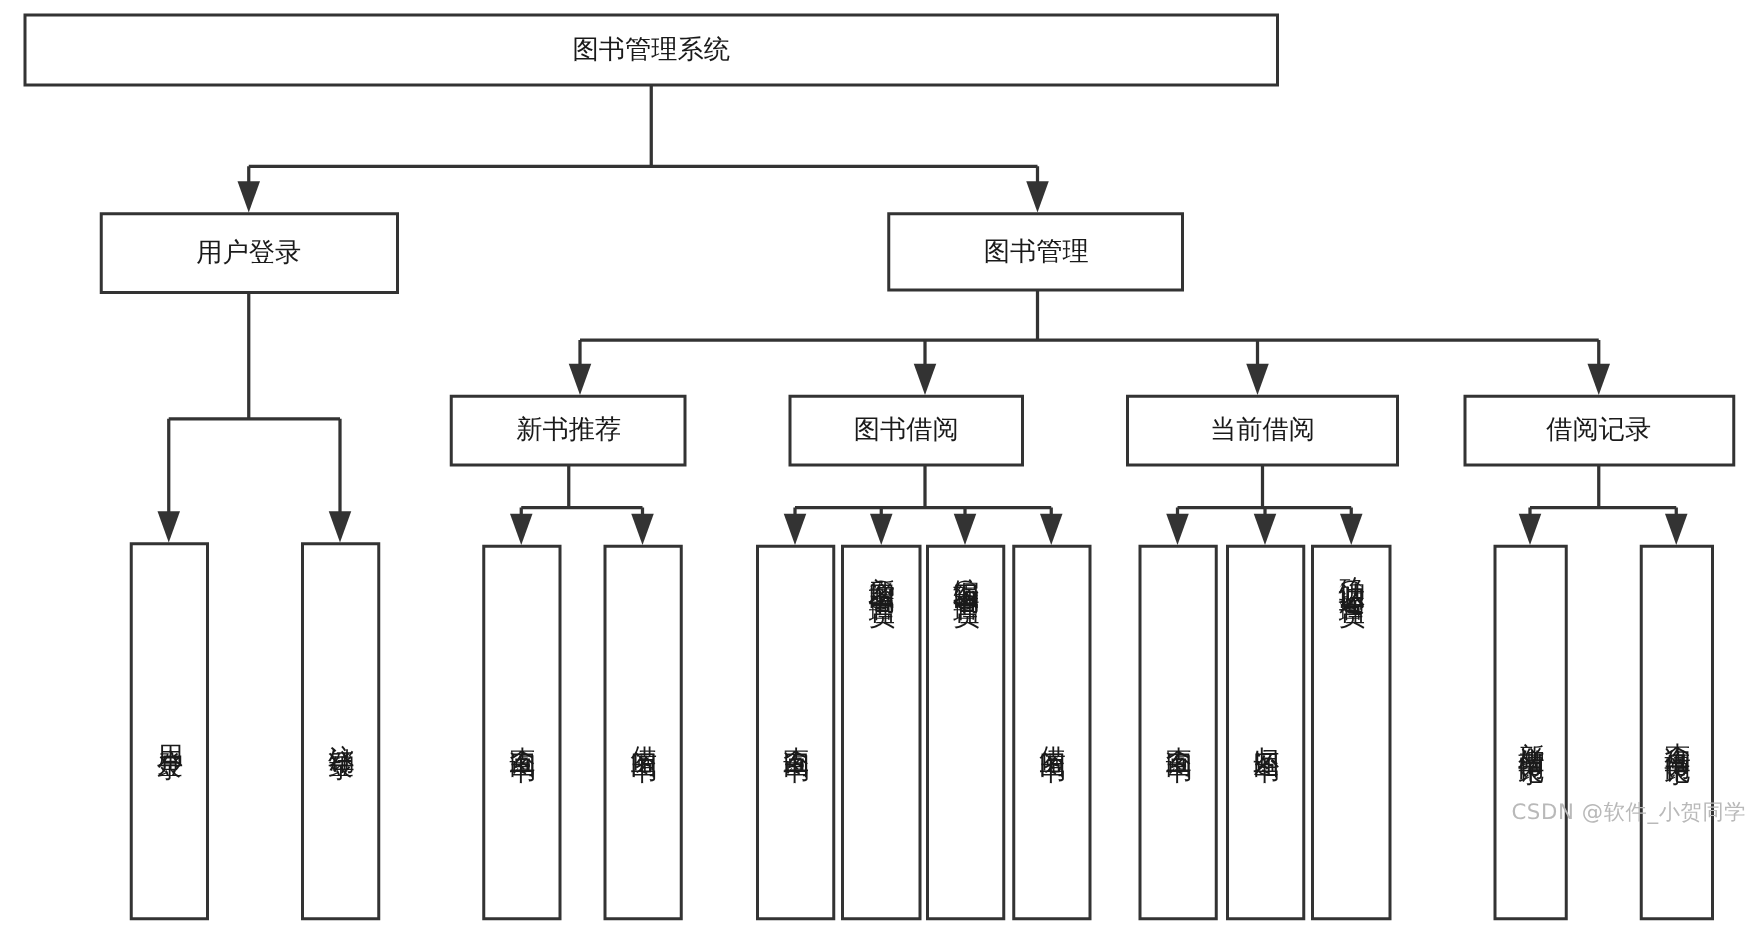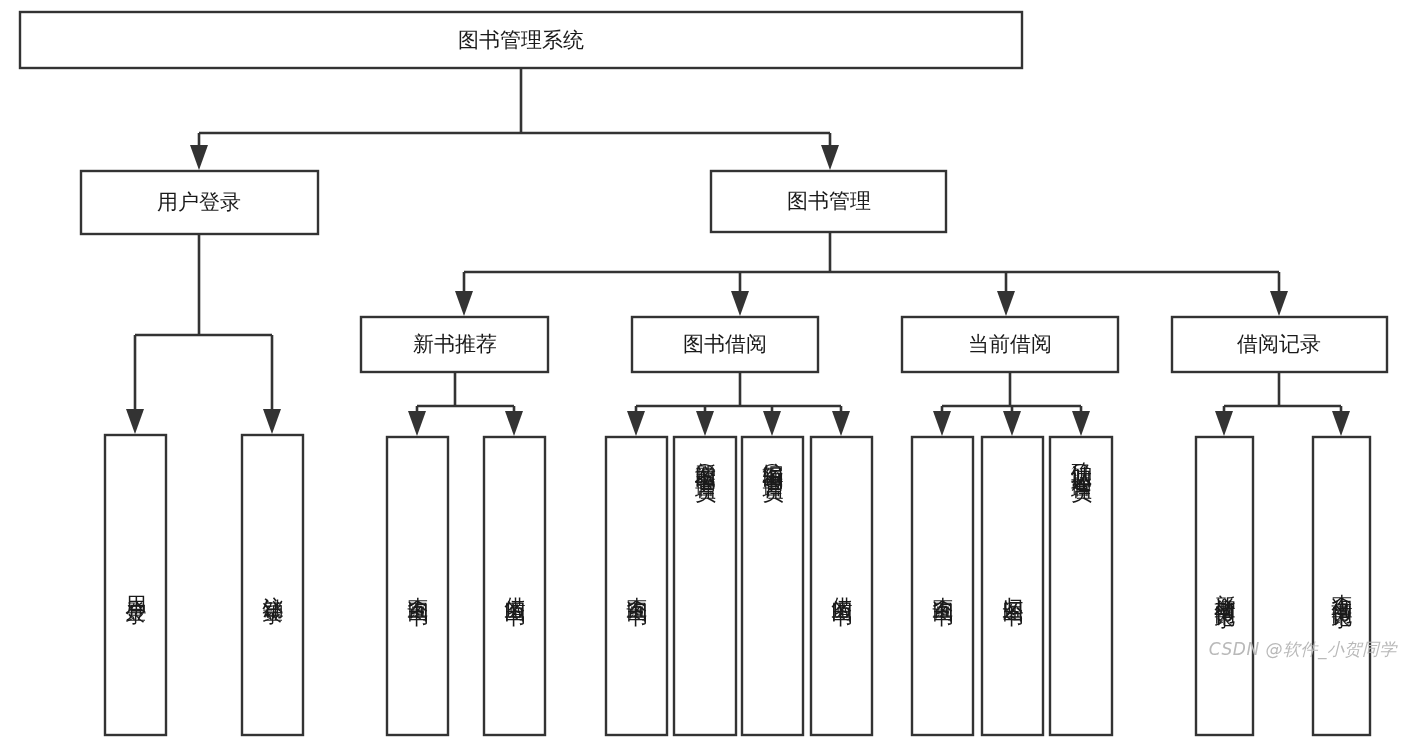--- a/index.html
+++ b/index.html
@@ -62,21 +62,20 @@
   .watermark {
     position: absolute;
     right: 8px;
     bottom: 6px;
     font-family: "DejaVu Sans", "Liberation Sans", sans-serif;
     font-size: 17px;
     color: #b9b9b9;
     letter-spacing: 0.5px;
     user-select: none;
     white-space: nowrap;
-    font-style: italic;
   }
 </style>
 </head>
 <body>
 
 <div id="diagram-root">
   <svg class="flow" viewBox="0 0 1405 747" xmlns="http://www.w3.org/2000/svg">
 
     <g>
 

